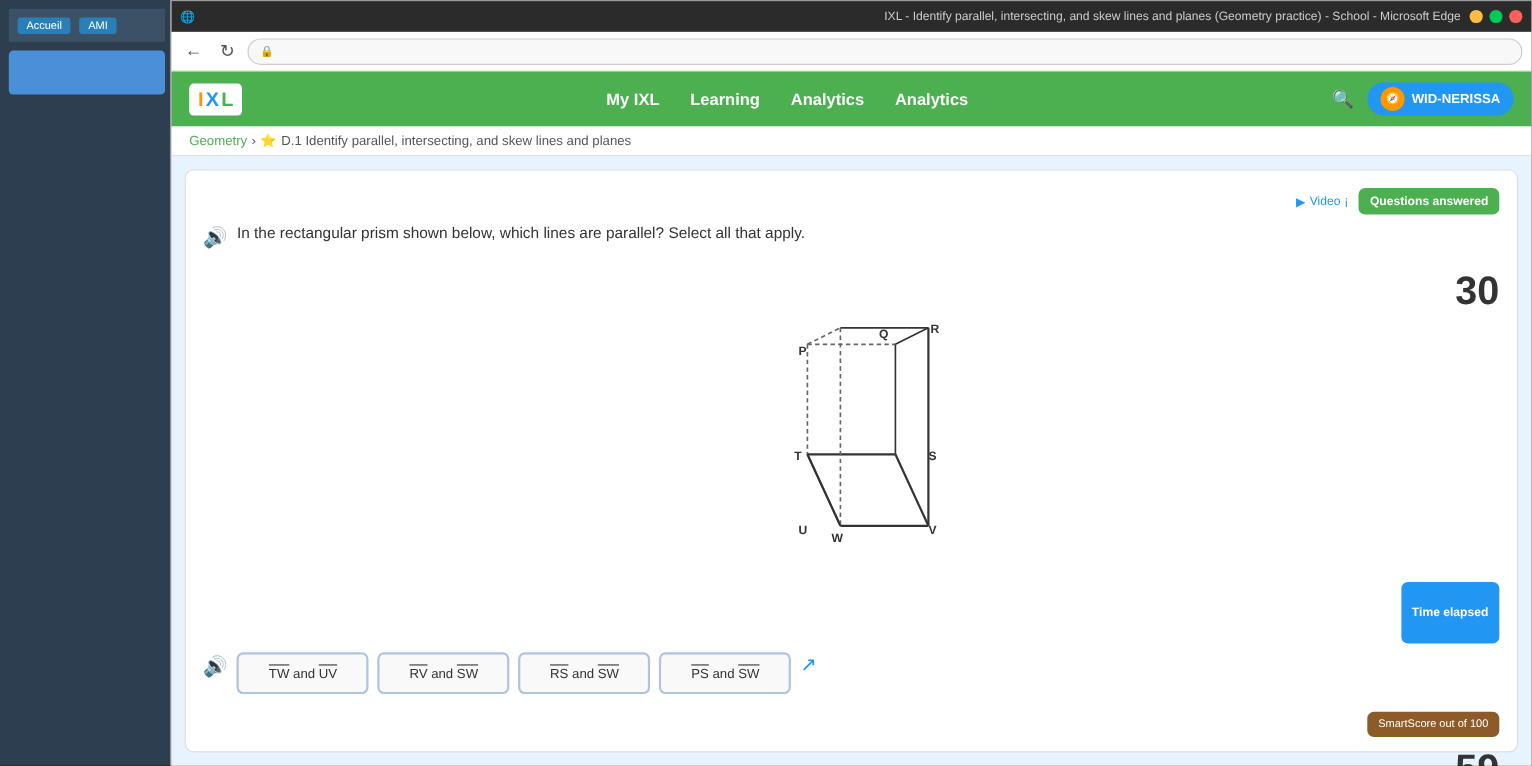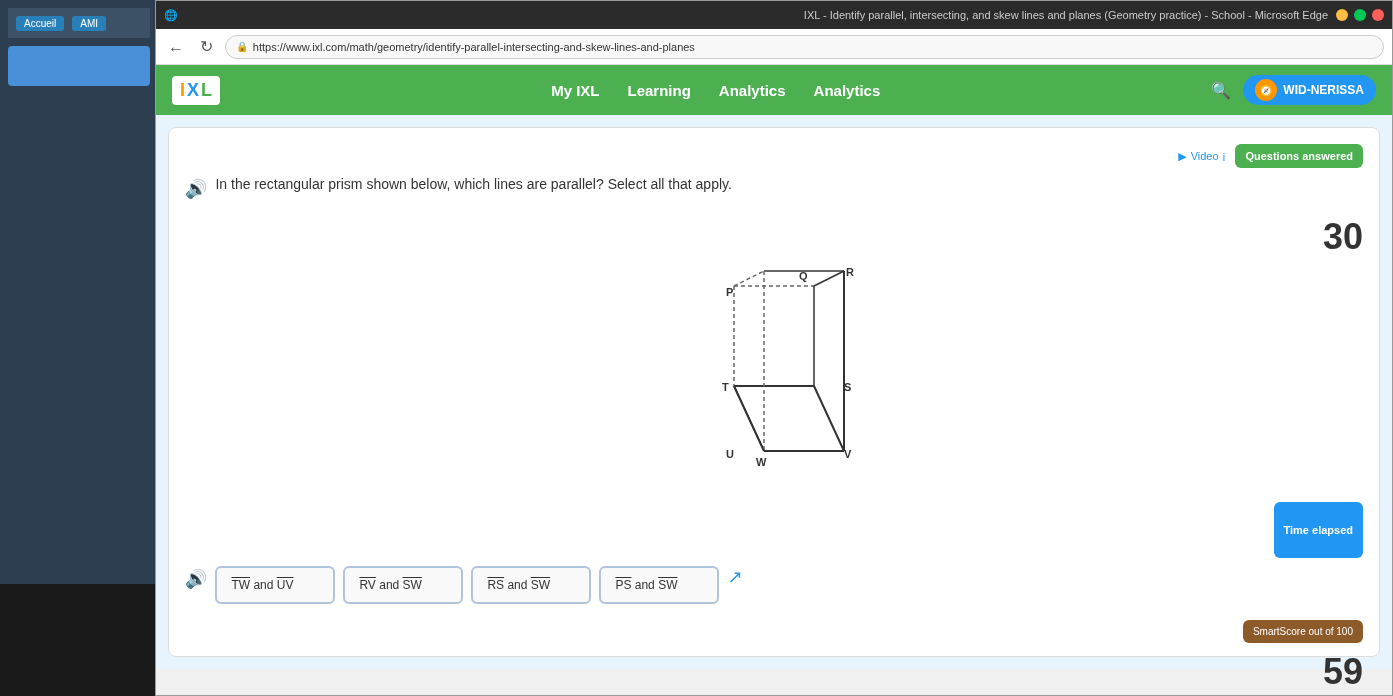--- a/index.html
+++ b/index.html
@@ -235,21 +235,21 @@
       border-radius: 6px;
       padding: 10px 14px;
       cursor: pointer;
       display: flex;
       align-items: center;
       gap: 6px;
       font-size: 12px;
       color: #333;
       background: #f9f9f9;
       min-width: 120px;
-      justify-content: flex-start;
+      justify-content: center;
     }
 
     .video-link {
       display: flex;
       align-items: center;
       gap: 4px;
       font-size: 11px;
       color: #2196f3;
       cursor: pointer;
     }
@@ -291,21 +291,21 @@
       color: #333;
       text-align: center;
     }
 
     
     .left-sidebar {
       position: absolute;
       left: 0;
       top: 0;
       width: 158px;
-      height: 584px;
+      height: 696px;
       background: #2c3e50;
       display: flex;
       flex-direction: column;
       padding: 8px;
       gap: 4px;
     }
     .top-nav-partial {
       background: #3d5166;
       height: 30px;
       display: flex;
@@ -346,21 +346,20 @@
       <div class="win-btn win-max"></div>
       <div class="win-btn win-close"></div>
     </div>
   </div>
 
   <div class="address-bar">
     <button class="nav-btn">←</button>
     <button class="nav-btn">↻</button>
     <div class="url-bar">
       <span class="url-lock">🔒</span>
-      <span style="font-size:11px;color:#333;">https://www.ixl.com/math/geometry/identify-parallel-intersecting-and-skew-lines-and-planes</span>
     </div>
   </div>
 
   <div class="ixl-nav">
     <div class="ixl-logo">
       <span class="logo-i">I</span>
       <span class="logo-x">X</span>
       <span class="logo-l">L</span>
     </div>
     <div class="ixl-nav-links">
@@ -371,20 +370,26 @@
     </div>
     <div class="ixl-nav-right">
       <span class="search-icon-nav">🔍</span>
       <div class="user-badge">
         <div class="user-avatar">🧭</div>
         <span>WID-NERISSA</span>
       </div>
     </div>
   </div>
 
+  <div class="breadcrumb">
+    <a>Geometry</a>
+    <span>›</span>
+    <span class="star-icon">⭐</span>
+    <span>D.1 Identify parallel, intersecting, and skew lines and planes</span>
+  </div>
 
   <div class="main-content">
 
     <div class="question-area">
 
       <div style="display:flex;justify-content:flex-end;align-items:center;gap:10px;margin-bottom:8px;">
         <div class="video-link">
           <span>▶</span>
           <span>Video</span>
           <span>ℹ</span>

